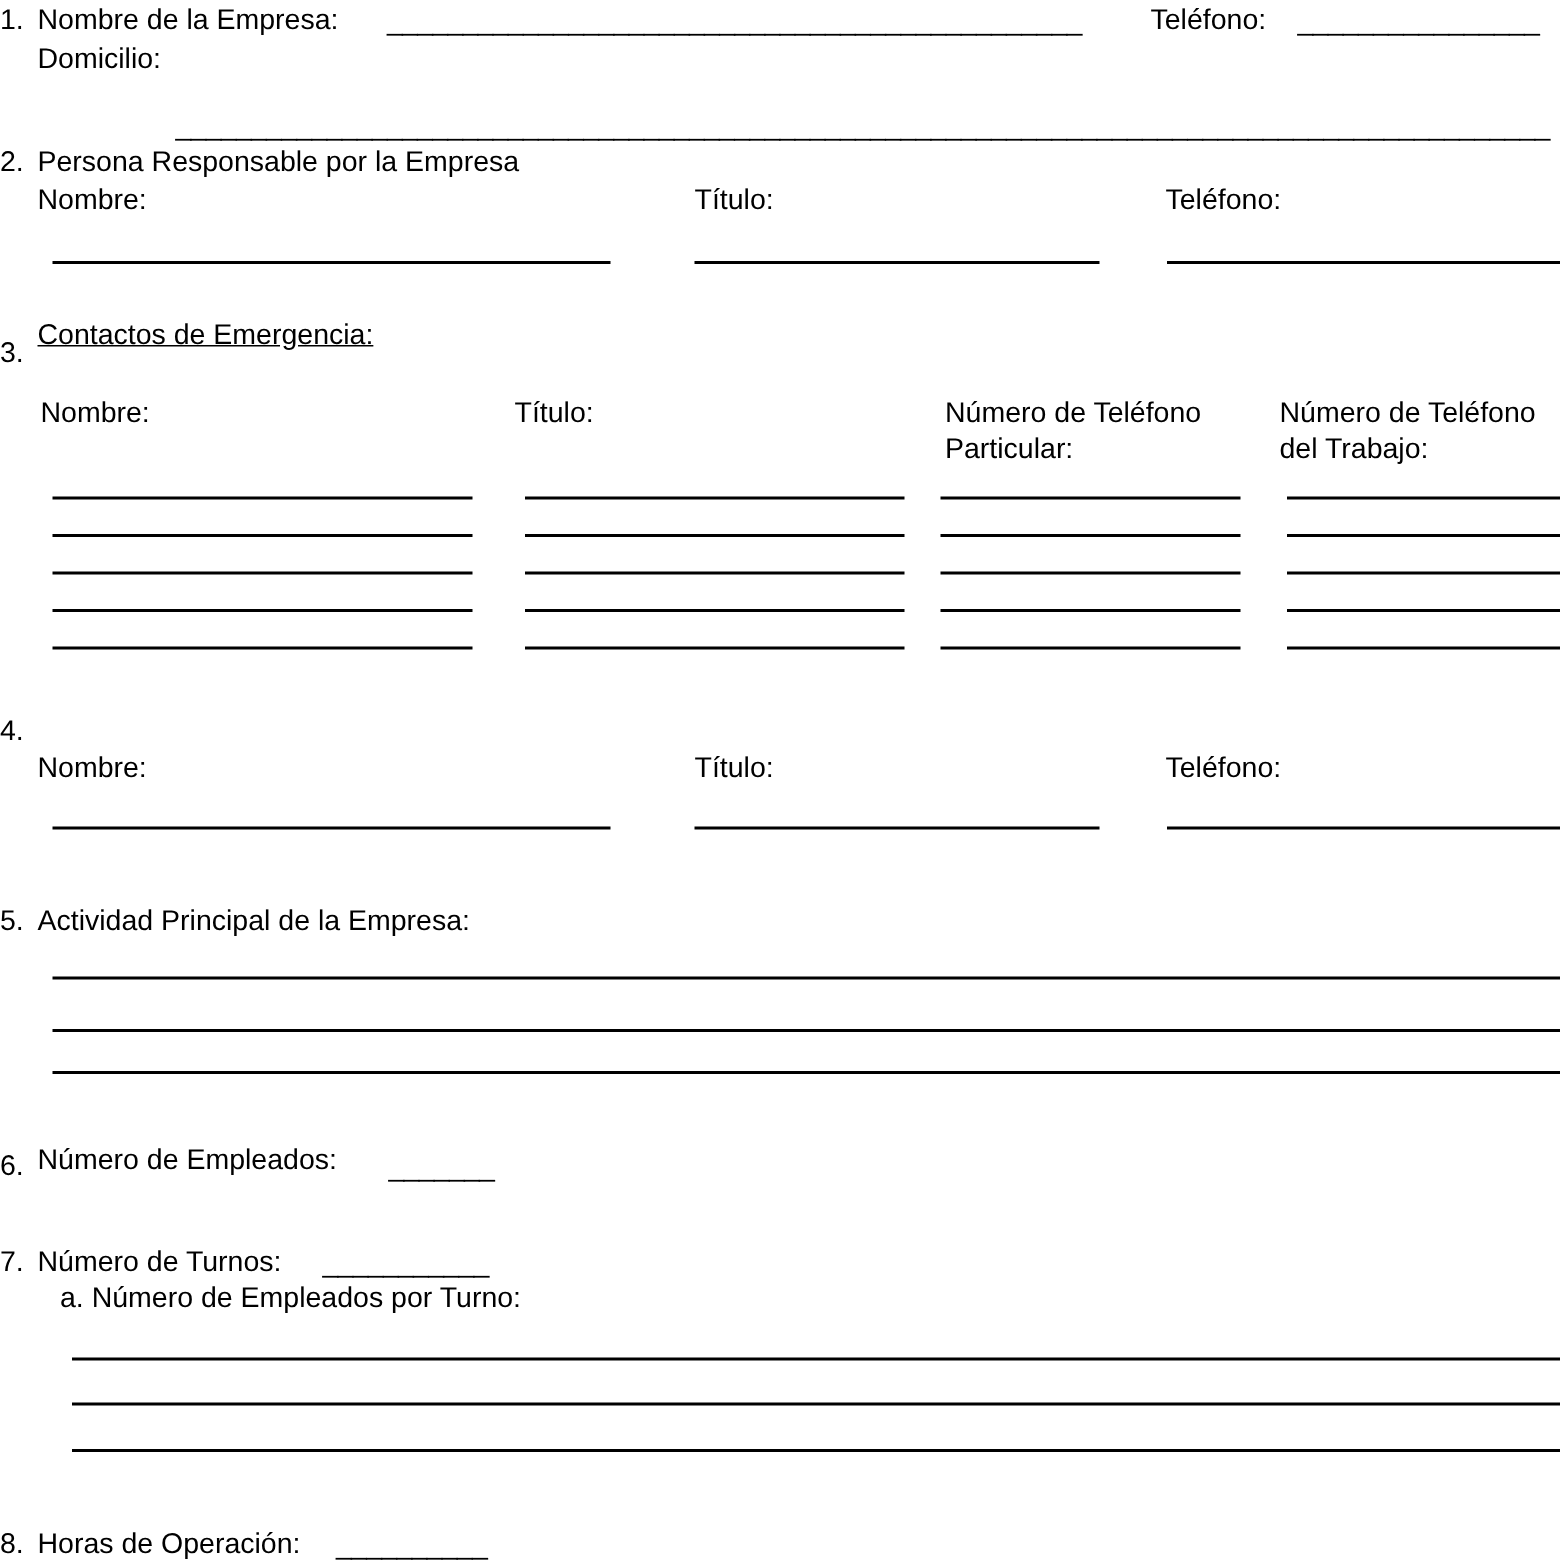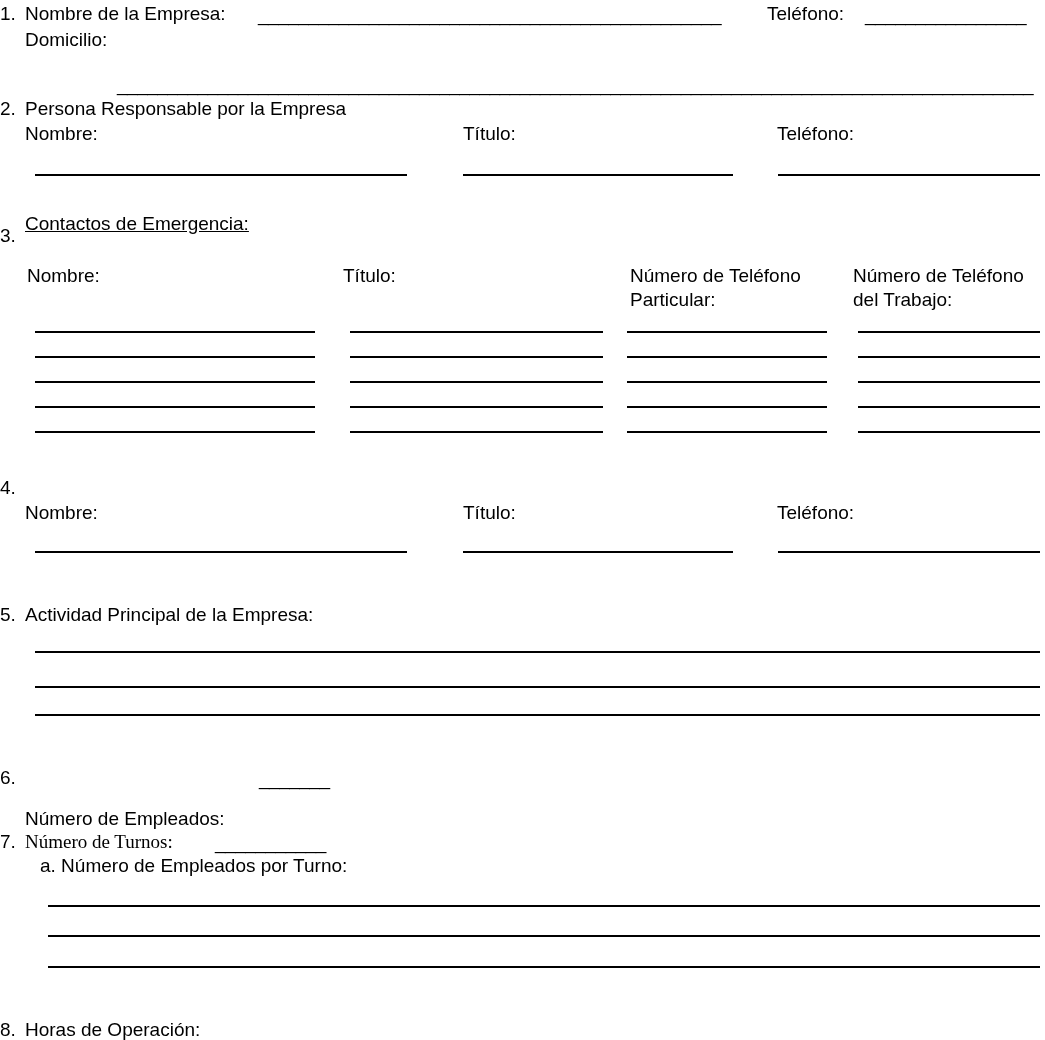--- a/index.html
+++ b/index.html
@@ -117,25 +117,25 @@
   <div class="rule" style="left:778px; top:551px; width:262px;"></div>
 
   <div class="abs txt num" style="left:0px; top:603px;">5.</div>
   <div class="abs txt" style="left:25px; top:603px;">Actividad Principal de la Empresa:</div>
 
   <div class="rule" style="left:35px; top:651px; width:1005px;"></div>
   <div class="rule" style="left:35px; top:686px; width:1005px;"></div>
   <div class="rule" style="left:35px; top:714px; width:1005px;"></div>
 
   <div class="abs txt num" style="left:0px; top:766px;">6.</div>
-  <div class="abs txt" style="left:25px; top:807px;">Número de Empleados:</div>
+  <div class="abs txt" style="left:25px; top:762px;">Número de Empleados:</div>
   <div class="abs usc" style="left:259px; top:767px;">_______</div>
 
   <div class="abs txt num" style="left:0px; top:830px;">7.</div>
-  <div class="abs txt" style="left:25px; top:830px;font-family:Liberation Serif, serif;">Número de Turnos:</div>
+  <div class="abs txt" style="left:25px; top:830px;">Número de Turnos:</div>
   <div class="abs usc" style="left:215px; top:831px;">___________</div>
 
   <div class="abs txt" style="left:40px; top:854px;">a. Número de Empleados por Turno:</div>
 
   <div class="rule" style="left:48px; top:905px; width:992px;"></div>
   <div class="rule" style="left:48px; top:935px; width:992px;"></div>
   <div class="rule" style="left:48px; top:966px; width:992px;"></div>
 
   <div class="abs txt num" style="left:0px; top:1018px;">8.</div>
   <div class="abs txt" style="left:25px; top:1018px;">Horas de Operación:</div>

